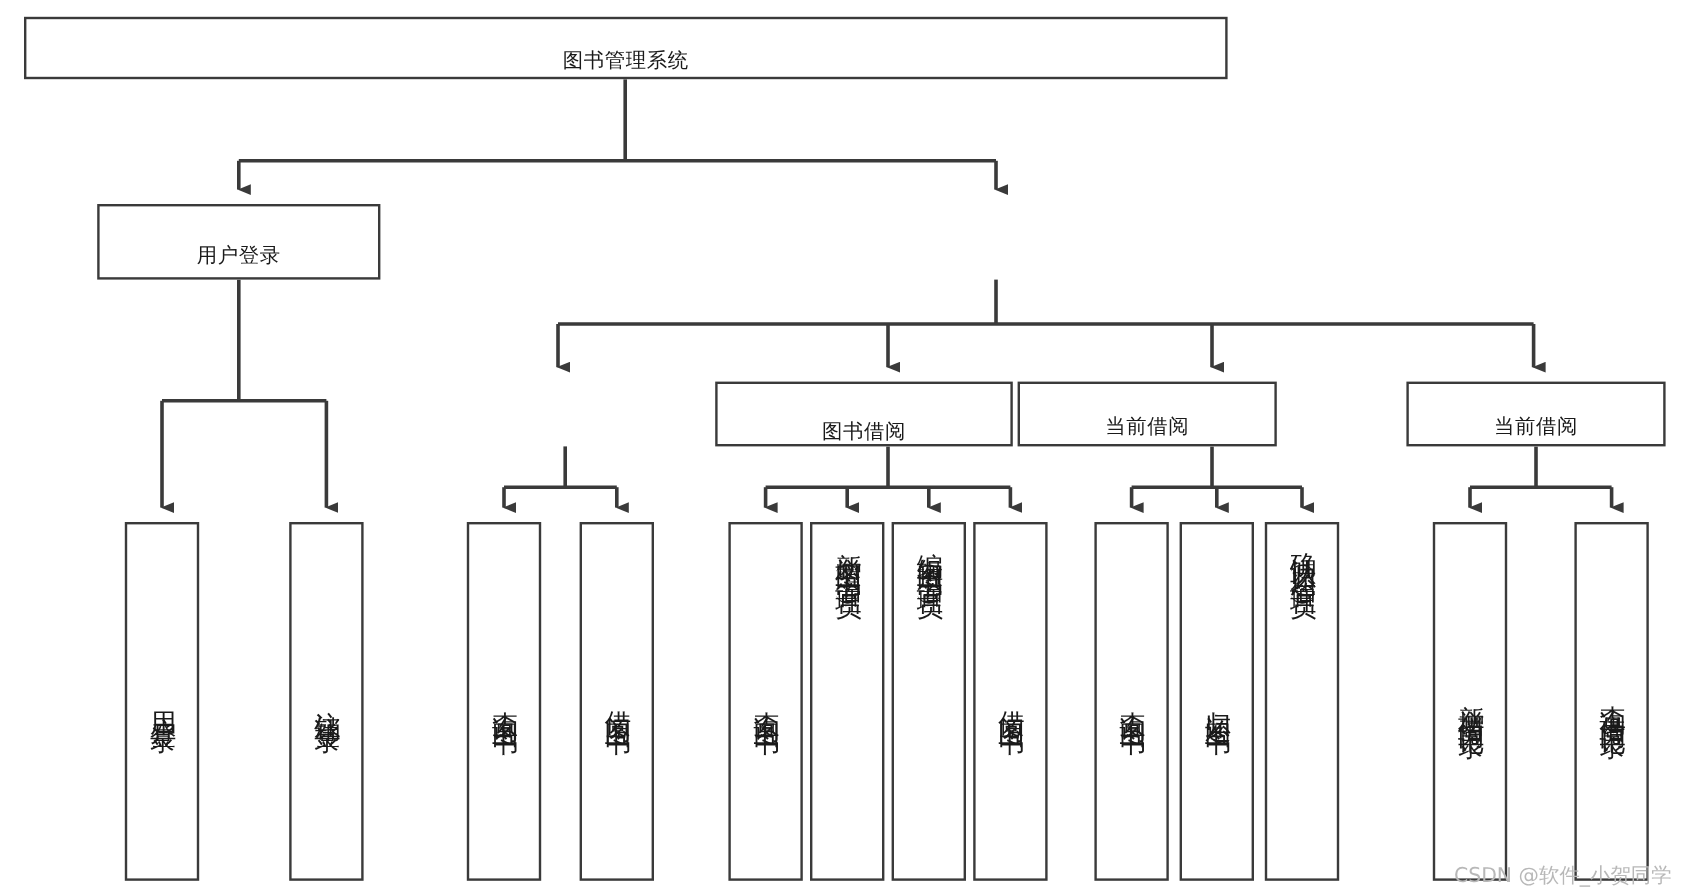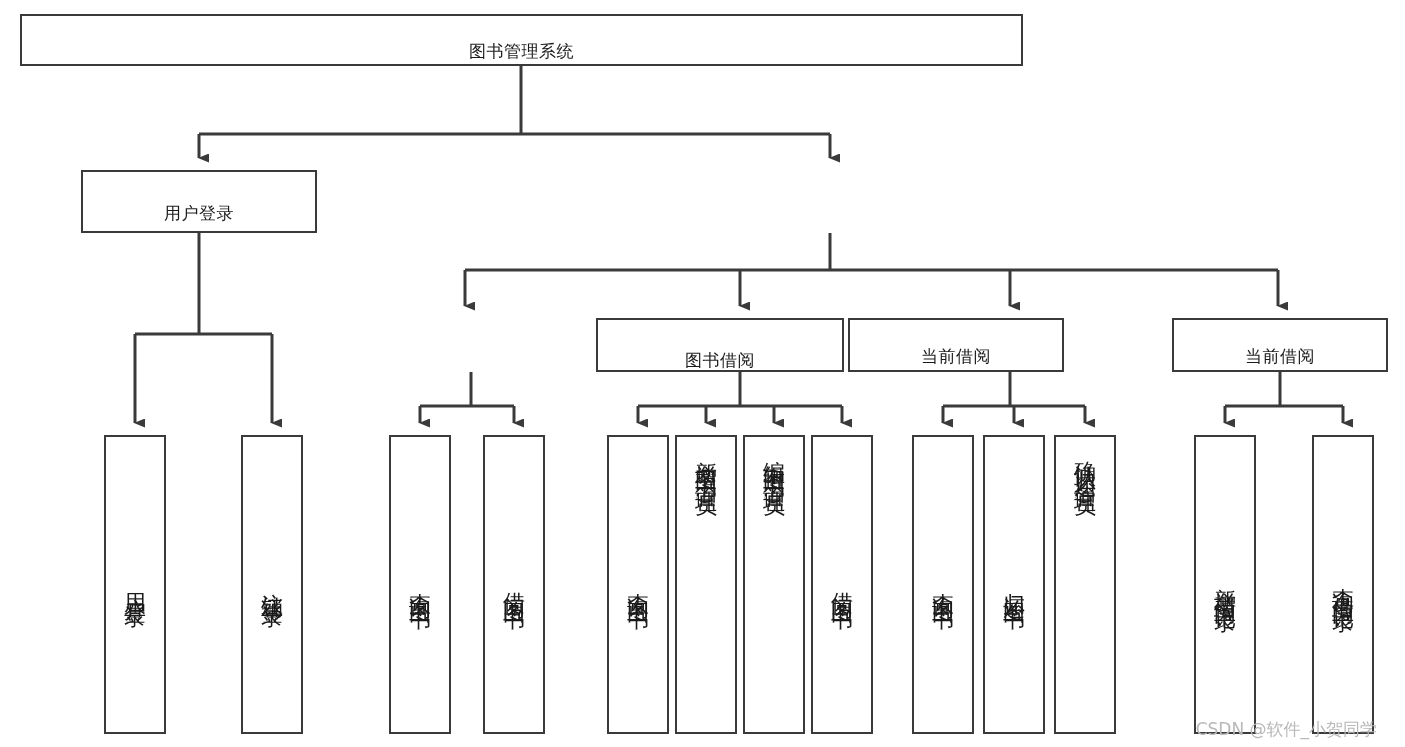--- a/index.html
+++ b/index.html
@@ -58,21 +58,21 @@
     line-height: 1.18;
     letter-spacing: 5px;
     white-space: nowrap;
   }
   .node.vertical.centered {
     align-items: center;
     padding-top: 0;
   }
   #watermark {
     position: absolute;
-    right: 28px;
+    right: 12px;
     bottom: 6px;
     font-size: 17px;
     color: #b8b8b8;
     z-index: 5;
     white-space: nowrap;
   }
 </style>
 </head>
 <body>
 

